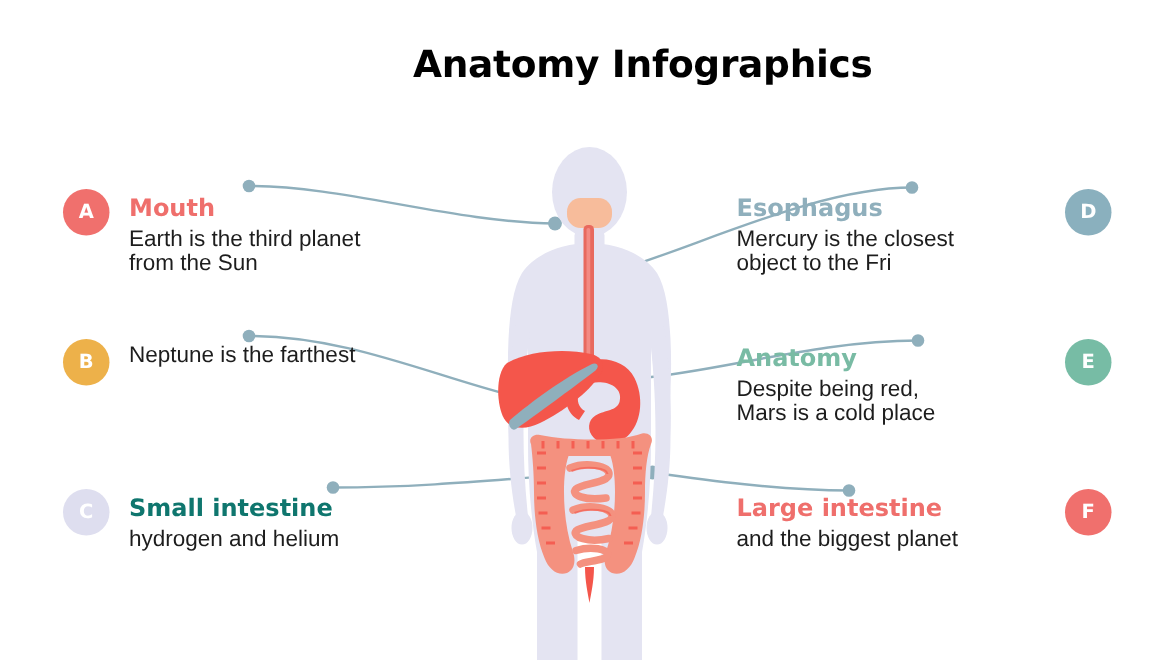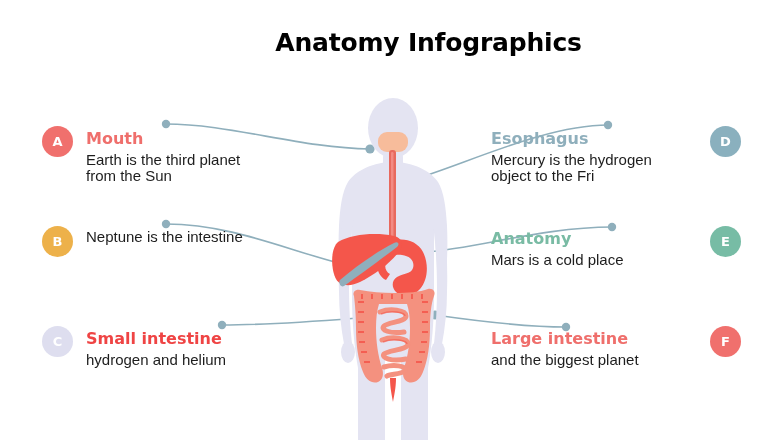--- a/index.html
+++ b/index.html
@@ -260,45 +260,46 @@
     <div class="textwrap">
       <p class="heading" style="color:#EF6F6C">Mouth</p>
       <p class="body-text">Earth is the third planet</p>
       <p class="body-text">from the Sun</p>
     </div>
   </div>
 
   <div class="item left row2">
     <div class="badge" style="background:#EDB14A">B</div>
     <div class="textwrap">
-      <p class="body-text">Neptune is the intestine</p>
+      <p class="body-text">Neptune is the farthest</p>
     </div>
   </div>
 
   <div class="item left row3">
     <div class="badge" style="background:#DEDEEF">C</div>
     <div class="textwrap">
-      <p class="heading" style="color:#ef4444">Small intestine</p>
+      <p class="heading" style="color:#0f766e">Small intestine</p>
       <p class="body-text">hydrogen and helium</p>
     </div>
   </div>
 
   <div class="item right row1">
     <div class="badge" style="background:#8AB0BE">D</div>
     <div class="textwrap">
       <p class="heading" style="color:#8FAFBC">Esophagus</p>
-      <p class="body-text">Mercury is the hydrogen</p>
+      <p class="body-text">Mercury is the closest</p>
       <p class="body-text">object to the Fri</p>
     </div>
   </div>
 
   <div class="item right row2">
     <div class="badge" style="background:#77BCA5">E</div>
     <div class="textwrap">
       <p class="heading" style="color:#79BBA4">Anatomy</p>
+      <p class="body-text">Despite being red,</p>
       <p class="body-text">Mars is a cold place</p>
     </div>
   </div>
 
   <div class="item right row3">
     <div class="badge" style="background:#F0706D">F</div>
     <div class="textwrap">
       <p class="heading" style="color:#EF6F6C">Large intestine</p>
       <p class="body-text">and the biggest planet</p>
     </div>

